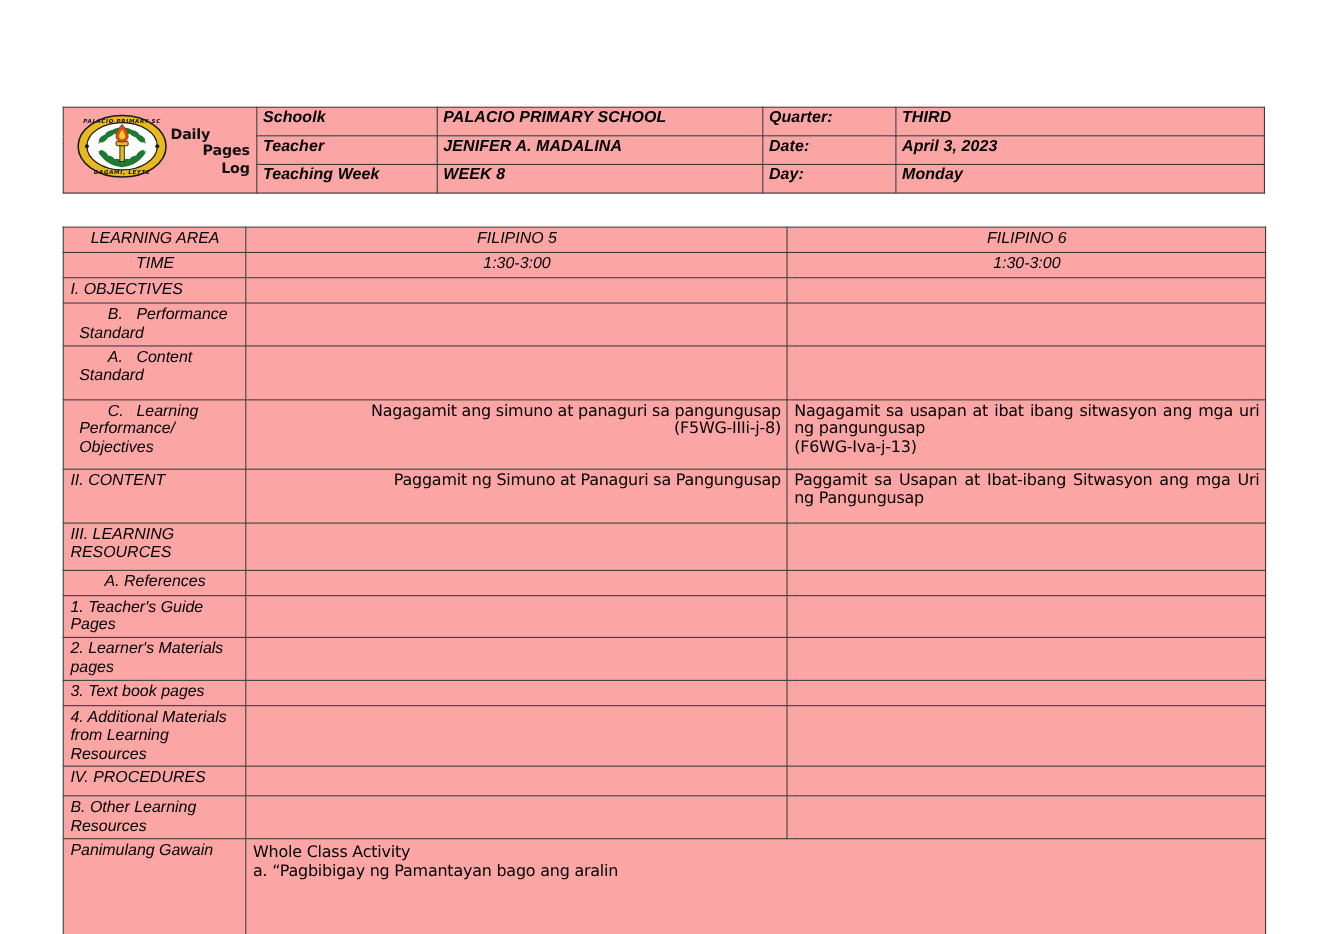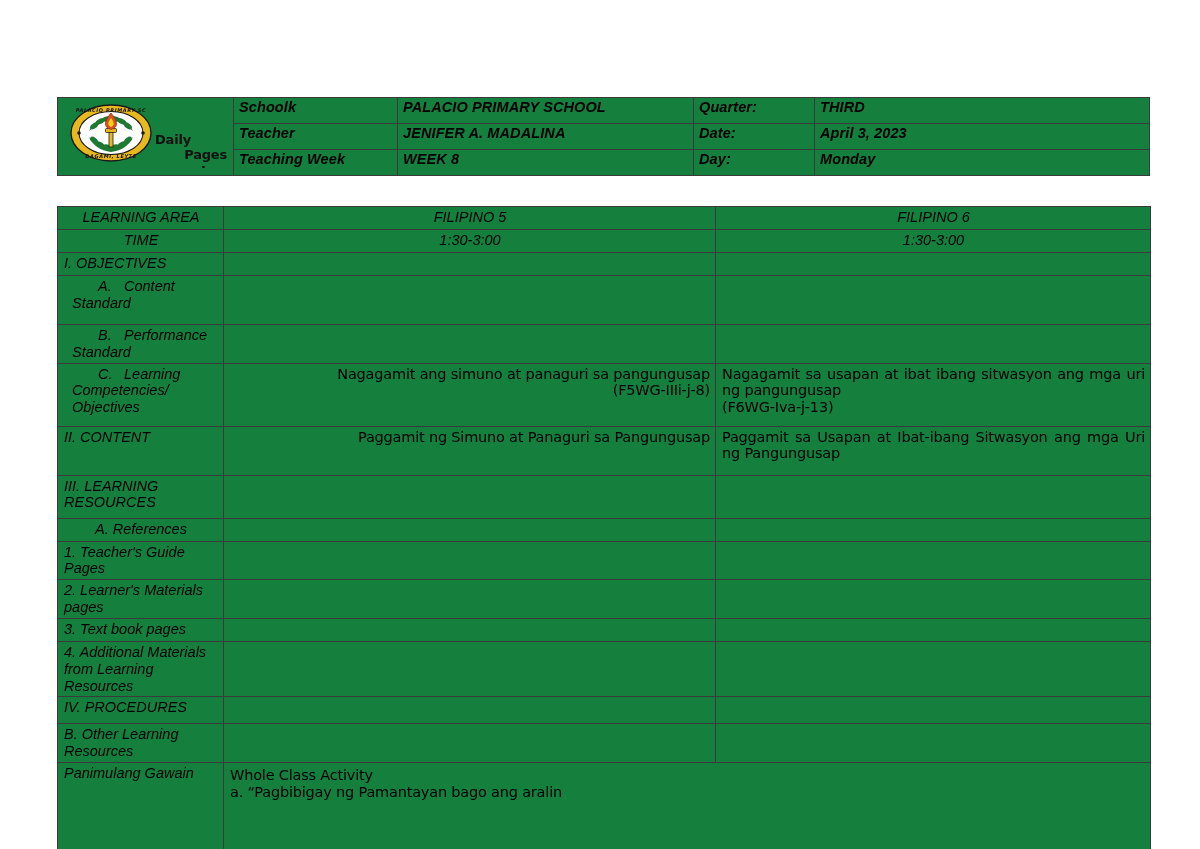--- a/index.html
+++ b/index.html
@@ -29,21 +29,21 @@
     border-collapse: collapse;
     table-layout: fixed;
     background: #ffffff;
   }
   table.doc td {
     border: 1px solid #3a3a3a;
     padding: 1px 5px;
     vertical-align: top;
     font-size: 14.5px;
     line-height: 1.16;
-    background: #15803d;
+    background: #fca5a5;
   }
 
   
   #header-table {
     position: absolute;
     left: 57px;
     top: 97px;
     width: 1093px;
   }
   #header-table td {
@@ -82,21 +82,20 @@
     left: 92px;
     top: 16px;
     width: 72px;
     font-family: "DejaVu Sans", sans-serif;
     font-style: normal;
     font-weight: bold;
     font-size: 13px;
     line-height: 1.18;
     letter-spacing: -0.2px;
     color: #111;
-    margin-top: 17px;
   }
   .dll-text .l1 { display: block; text-align: left; }
   .dll-text .l2 { display: block; text-align: right; }
 
   
   #main-table {
     position: absolute;
     left: 57px;
     top: 206px;
     width: 1093px;
@@ -219,38 +218,38 @@
         <td class="lbl lbl-center">1:30-3:00</td>
       </tr>
 
       <tr>
         <td class="lbl lbl-caps" style="height:18px;">I. OBJECTIVES</td>
         <td></td>
         <td></td>
       </tr>
 
       <tr>
+        <td class="lbl" style="height:30px;padding-left:14px;">
+          <span class="hang"><span class="mk">B.</span><span>Performance Standard</span></span>
+        </td>
+        <td></td>
+        <td></td>
+      </tr>
+
+      <tr>
         <td class="lbl" style="height:44px;padding-left:14px;">
           <span class="hang"><span class="mk">A.</span><span>Content Standard</span></span>
         </td>
         <td></td>
         <td></td>
       </tr>
 
       <tr>
-        <td class="lbl" style="height:30px;padding-left:14px;">
-          <span class="hang"><span class="mk">B.</span><span>Performance Standard</span></span>
-        </td>
-        <td></td>
-        <td></td>
-      </tr>
-
-      <tr>
         <td class="lbl" style="height:58px;padding-left:14px;">
-          <span class="hang"><span class="mk">C.</span><span>Learning Competencies/ Objectives</span></span>
+          <span class="hang"><span class="mk">C.</span><span>Learning Performance/ Objectives</span></span>
         </td>
         <td class="val val-center nowrapcell">Nagagamit ang simuno at panaguri sa pangungusap
 (F5WG-IIIi-j-8)</td>
         <td class="val val-just nowrapcell">Nagagamit sa usapan at ibat ibang sitwasyon ang mga uri ng pangungusap
 (F6WG-Iva-j-13)</td>
       </tr>
 
       <tr>
         <td class="lbl lbl-caps" style="height:44px;">II. CONTENT</td>
         <td class="val val-center">Paggamit ng Simuno at Panaguri sa Pangungusap</td>

